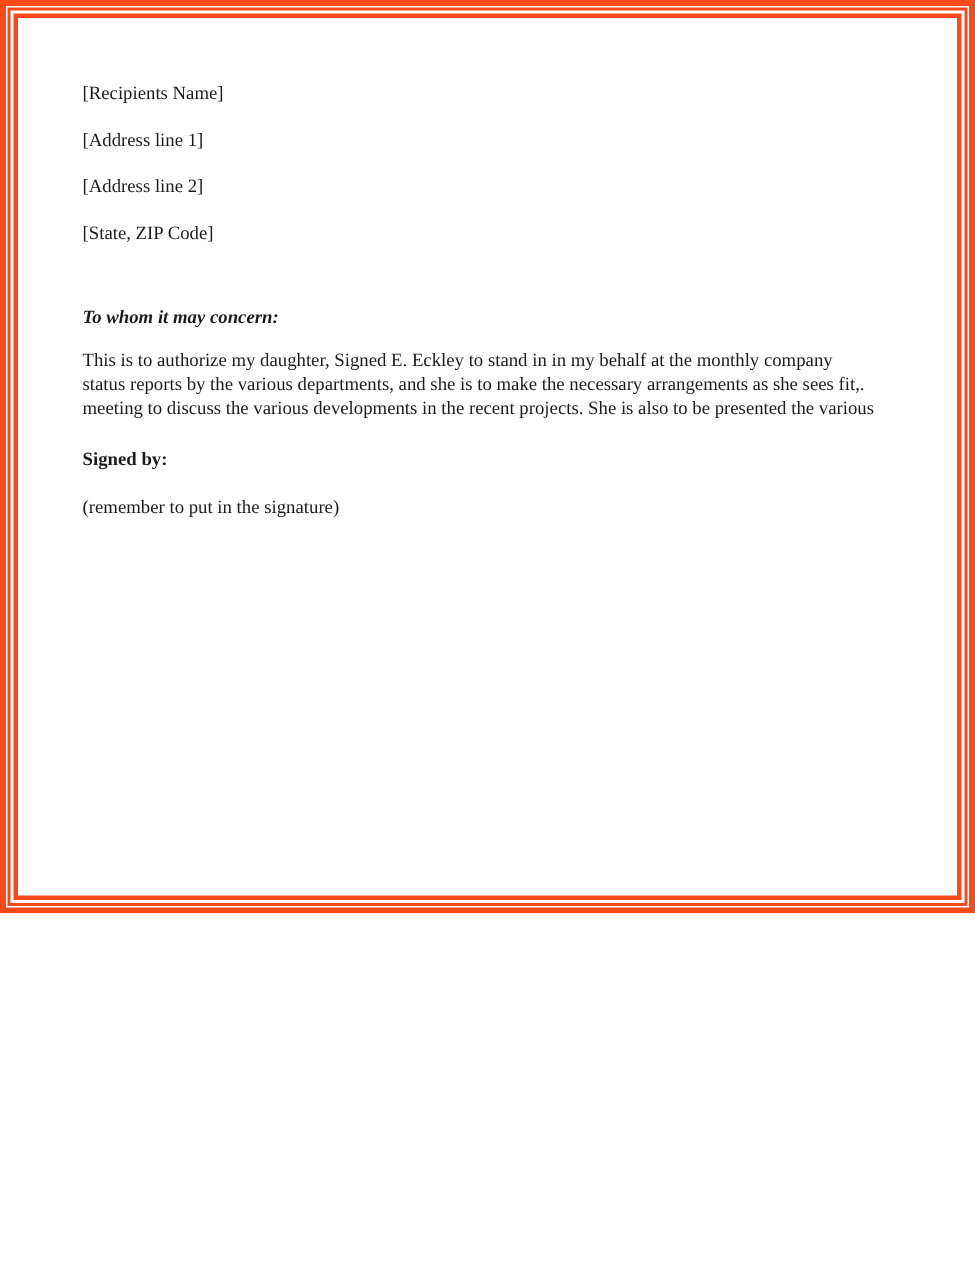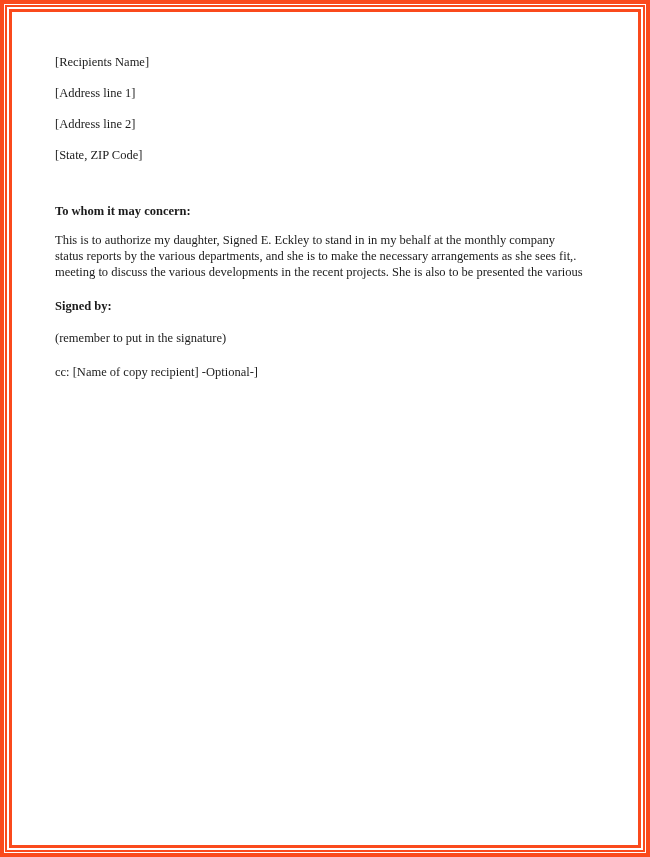--- a/index.html
+++ b/index.html
@@ -3,21 +3,21 @@
 <meta charset="utf-8">
 <style>
   html, body {
     margin: 0;
     padding: 0;
     background: #ffffff;
   }
   .page {
     position: relative;
     width: 650px;
-    height: 857px;
+    height: 609px;
     background: var(--page-bg, #ffffff);
     color: var(--text-color, #1b1b1b);
     font-family: "Liberation Serif", "DejaVu Serif", serif;
     overflow: hidden;
   }
   
   .frame { position: absolute; pointer-events: none; }
   .f-outer { inset: 0;   border: 4px solid var(--accent, #ff4500); }
   .f-mid   { inset: 5px; border: 2px solid var(--accent, #ff4500); }
   .f-inner { inset: 9px; border: 3px solid var(--accent, #ff4500); }
@@ -40,21 +40,21 @@
   .bold { font-weight: bold; }
   .subject {
     color: var(--accent, #ff4500);
     font-weight: bold;
   }
 
   
   .mt-top  { margin-top: 54px !important; }
   .mt-15   { margin-top: 15px !important; }
   .mt-16   { margin-top: 16px !important; }
-  .mt-40   { margin-top: 40px !important; }
+  .mt-40   { margin-top: 40px !important; font-style: italic; }
   .mt-13   { margin-top: 13px !important; }
   .mt-18   { margin-top: 18px !important; }
   .mt-9    { margin-top: 9px  !important; }
 </style>
 </head>
 <body>
 
 <div class="page">
 
   <div class="frame f-outer"></div>
@@ -76,16 +76,15 @@
       <span class="body-line">status reports by the various departments, and she is to make the necessary arrangements as she sees fit,.</span>
       <span class="body-line">meeting to discuss the various developments in the recent projects. She is also to be presented the various</span>
     </p>
 
     <p class="bold mt-18">Signed by:</p>
 
 
     <p class="mt-16">(remember to put in the signature)</p>
 
 
-    <p class="mt-18">cc: [Name of copy recipient] -Optional-]</p>
 
   </div>
 </div>
 
 </body></html>

